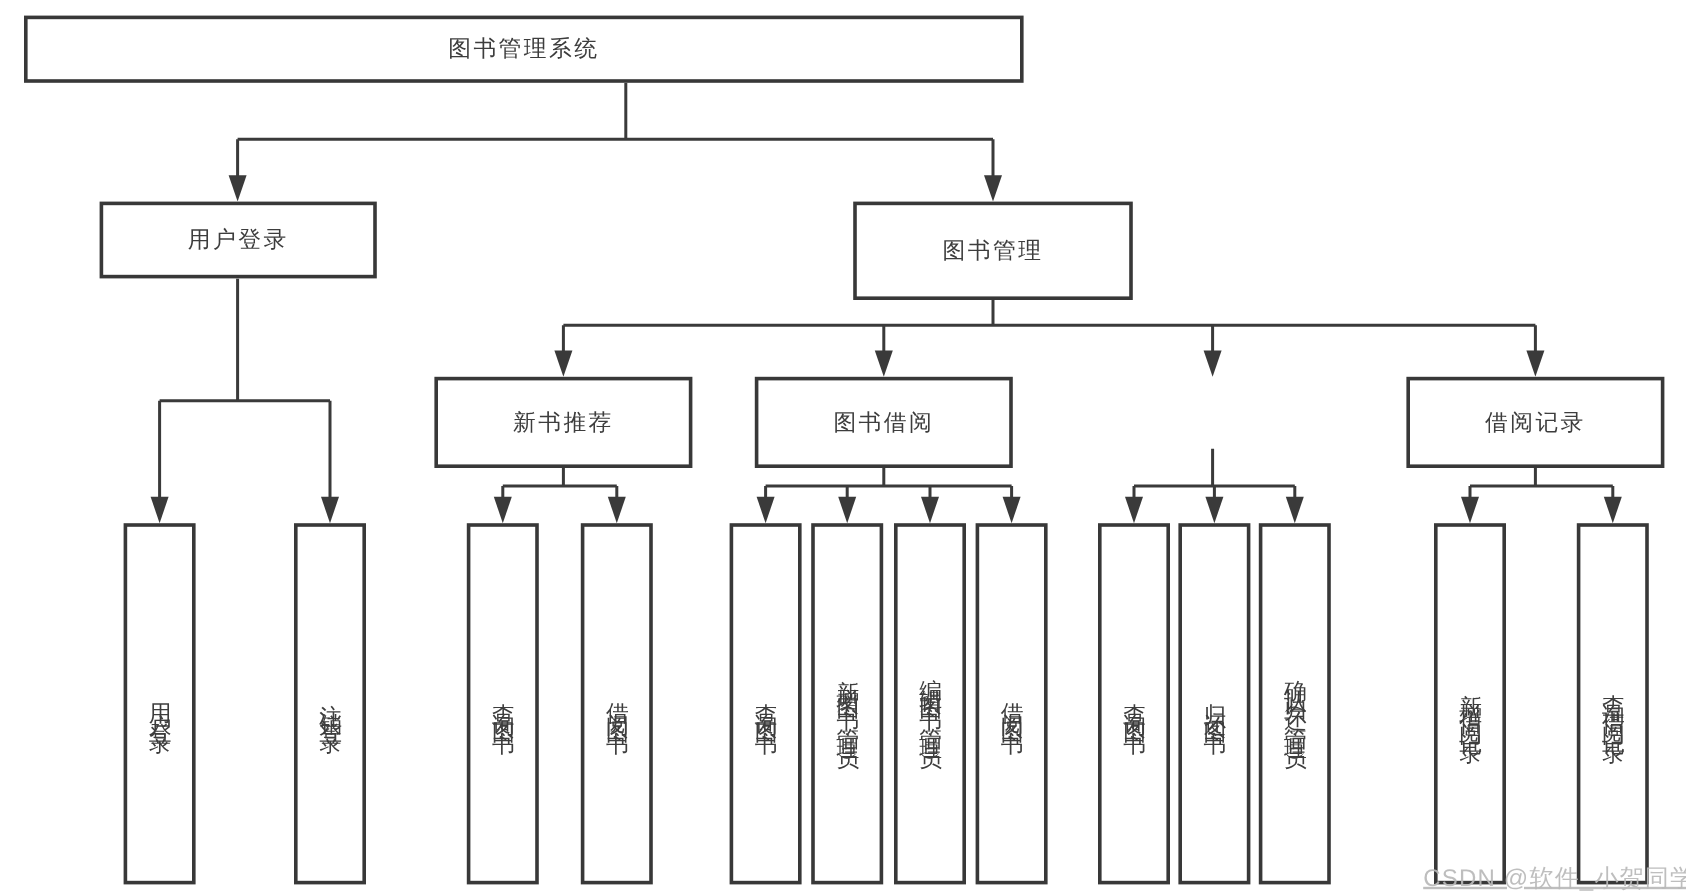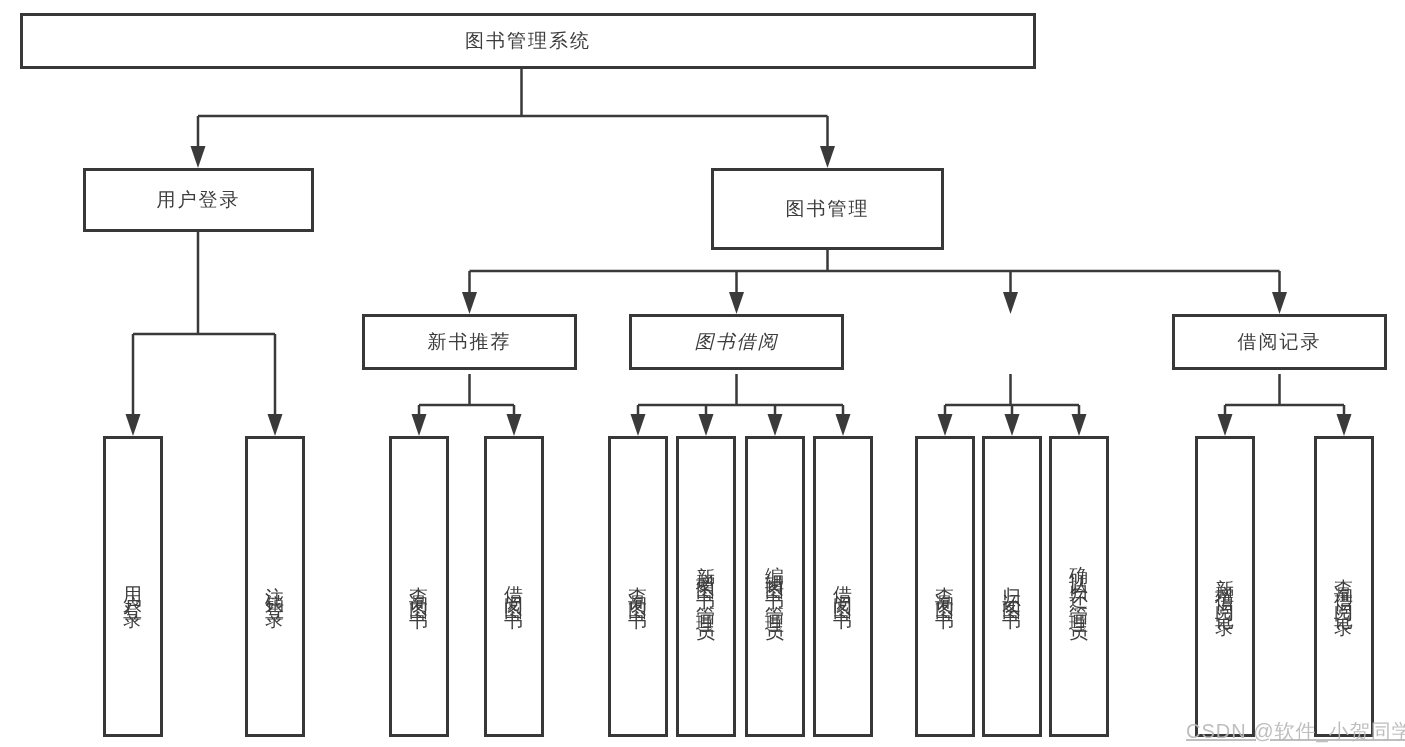--- a/index.html
+++ b/index.html
@@ -17,26 +17,26 @@
     border:3px solid #383838;
     background:#ffffff;
     display:flex;
     align-items:center;
     justify-content:center;
     color:#3d3d3d;
     font-size:19px;
     letter-spacing:2px;
     text-align:center;
   }
-  .node.root   { left:20px;   top:13px;  width:1016px; height:56px; }
+  .node.root   { left:20px;   top:13px;  width:833px; height:56px; }
   .node.l2a    { left:83px;   top:168px; width:231px;  height:64px; }
   .node.l2b    { left:711px;  top:168px; width:233px;  height:82px; }
-  .node.l3     { top:314px;   width:215px; height:56px; }
+  .node.l3     { top:314px;   width:215px; height:76px; }
   .node.l3.p1  { left:362px; }
-  .node.l3.p2  { left:629px;font-style:italic; }
+  .node.l3.p2  { left:629px; }
   .node.l3.p3  { left:903px; }
   .node.l3.p4  { left:1172px; }
   .node.leaf   { top:436px; width:60px; height:301px; }
   .leaf span {
     writing-mode:vertical-rl;
     text-orientation:mixed;
     letter-spacing:8px;
     font-size:19px;
     line-height:1;
     white-space:nowrap;

